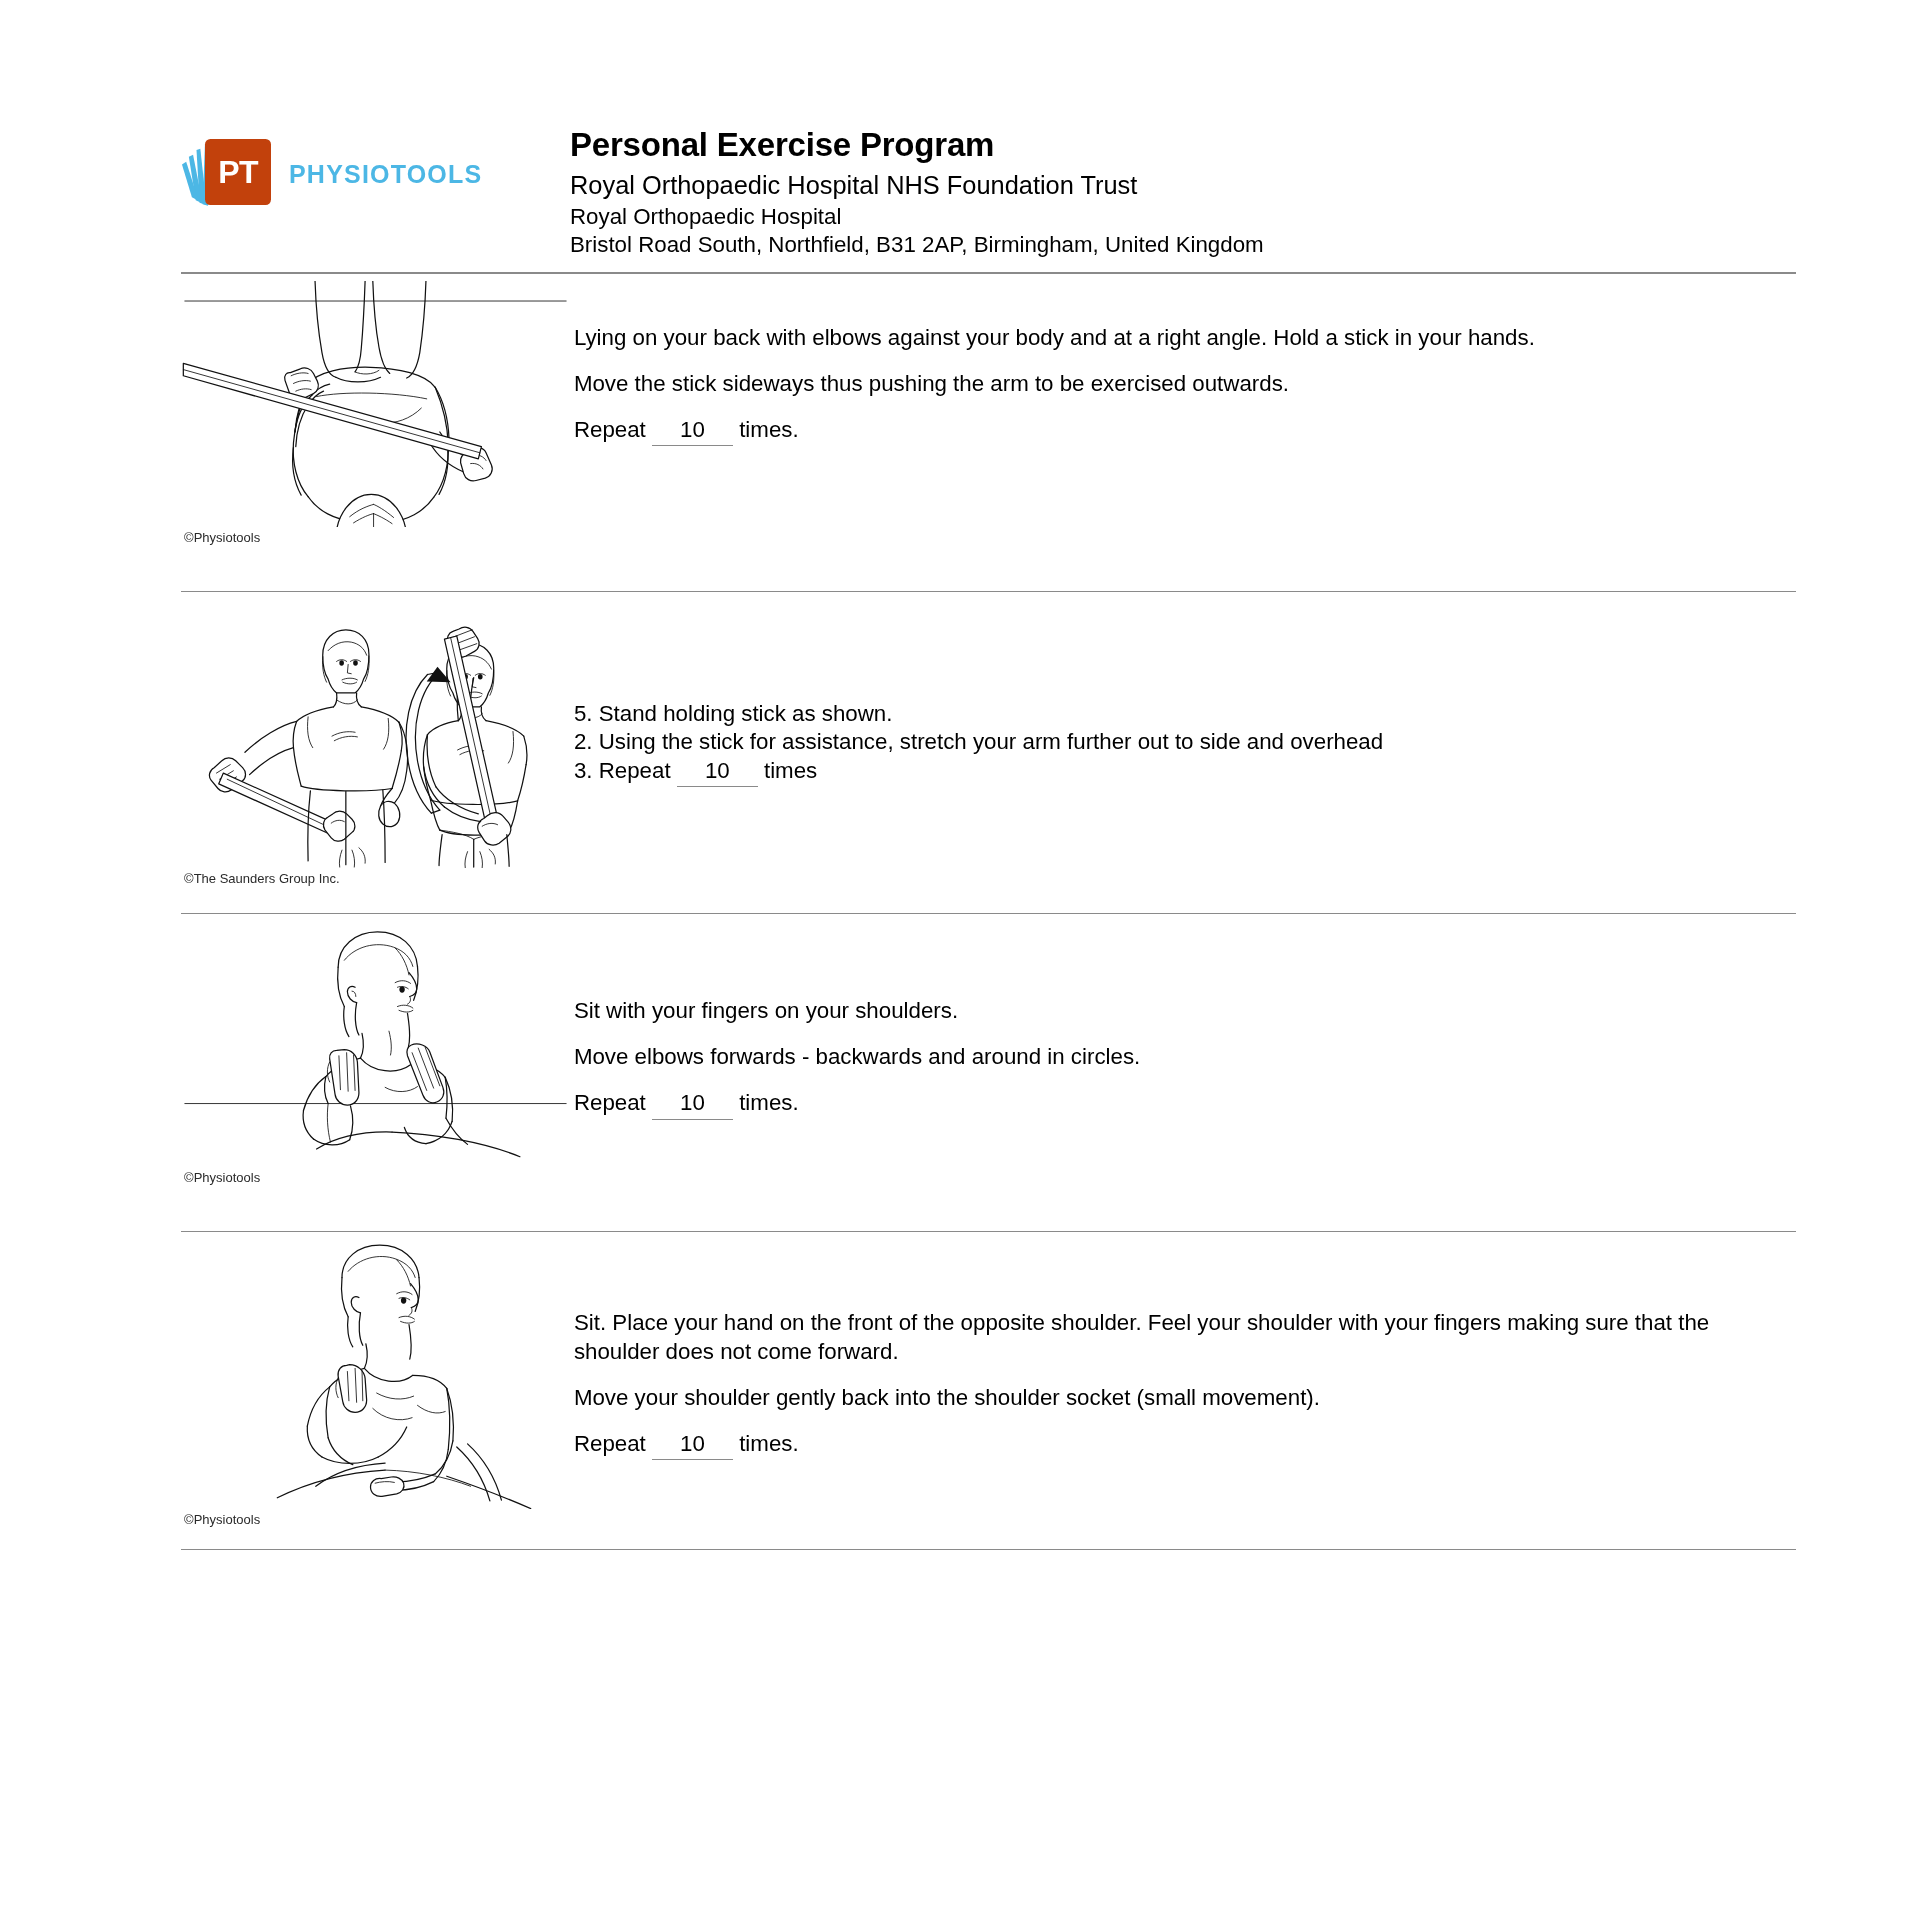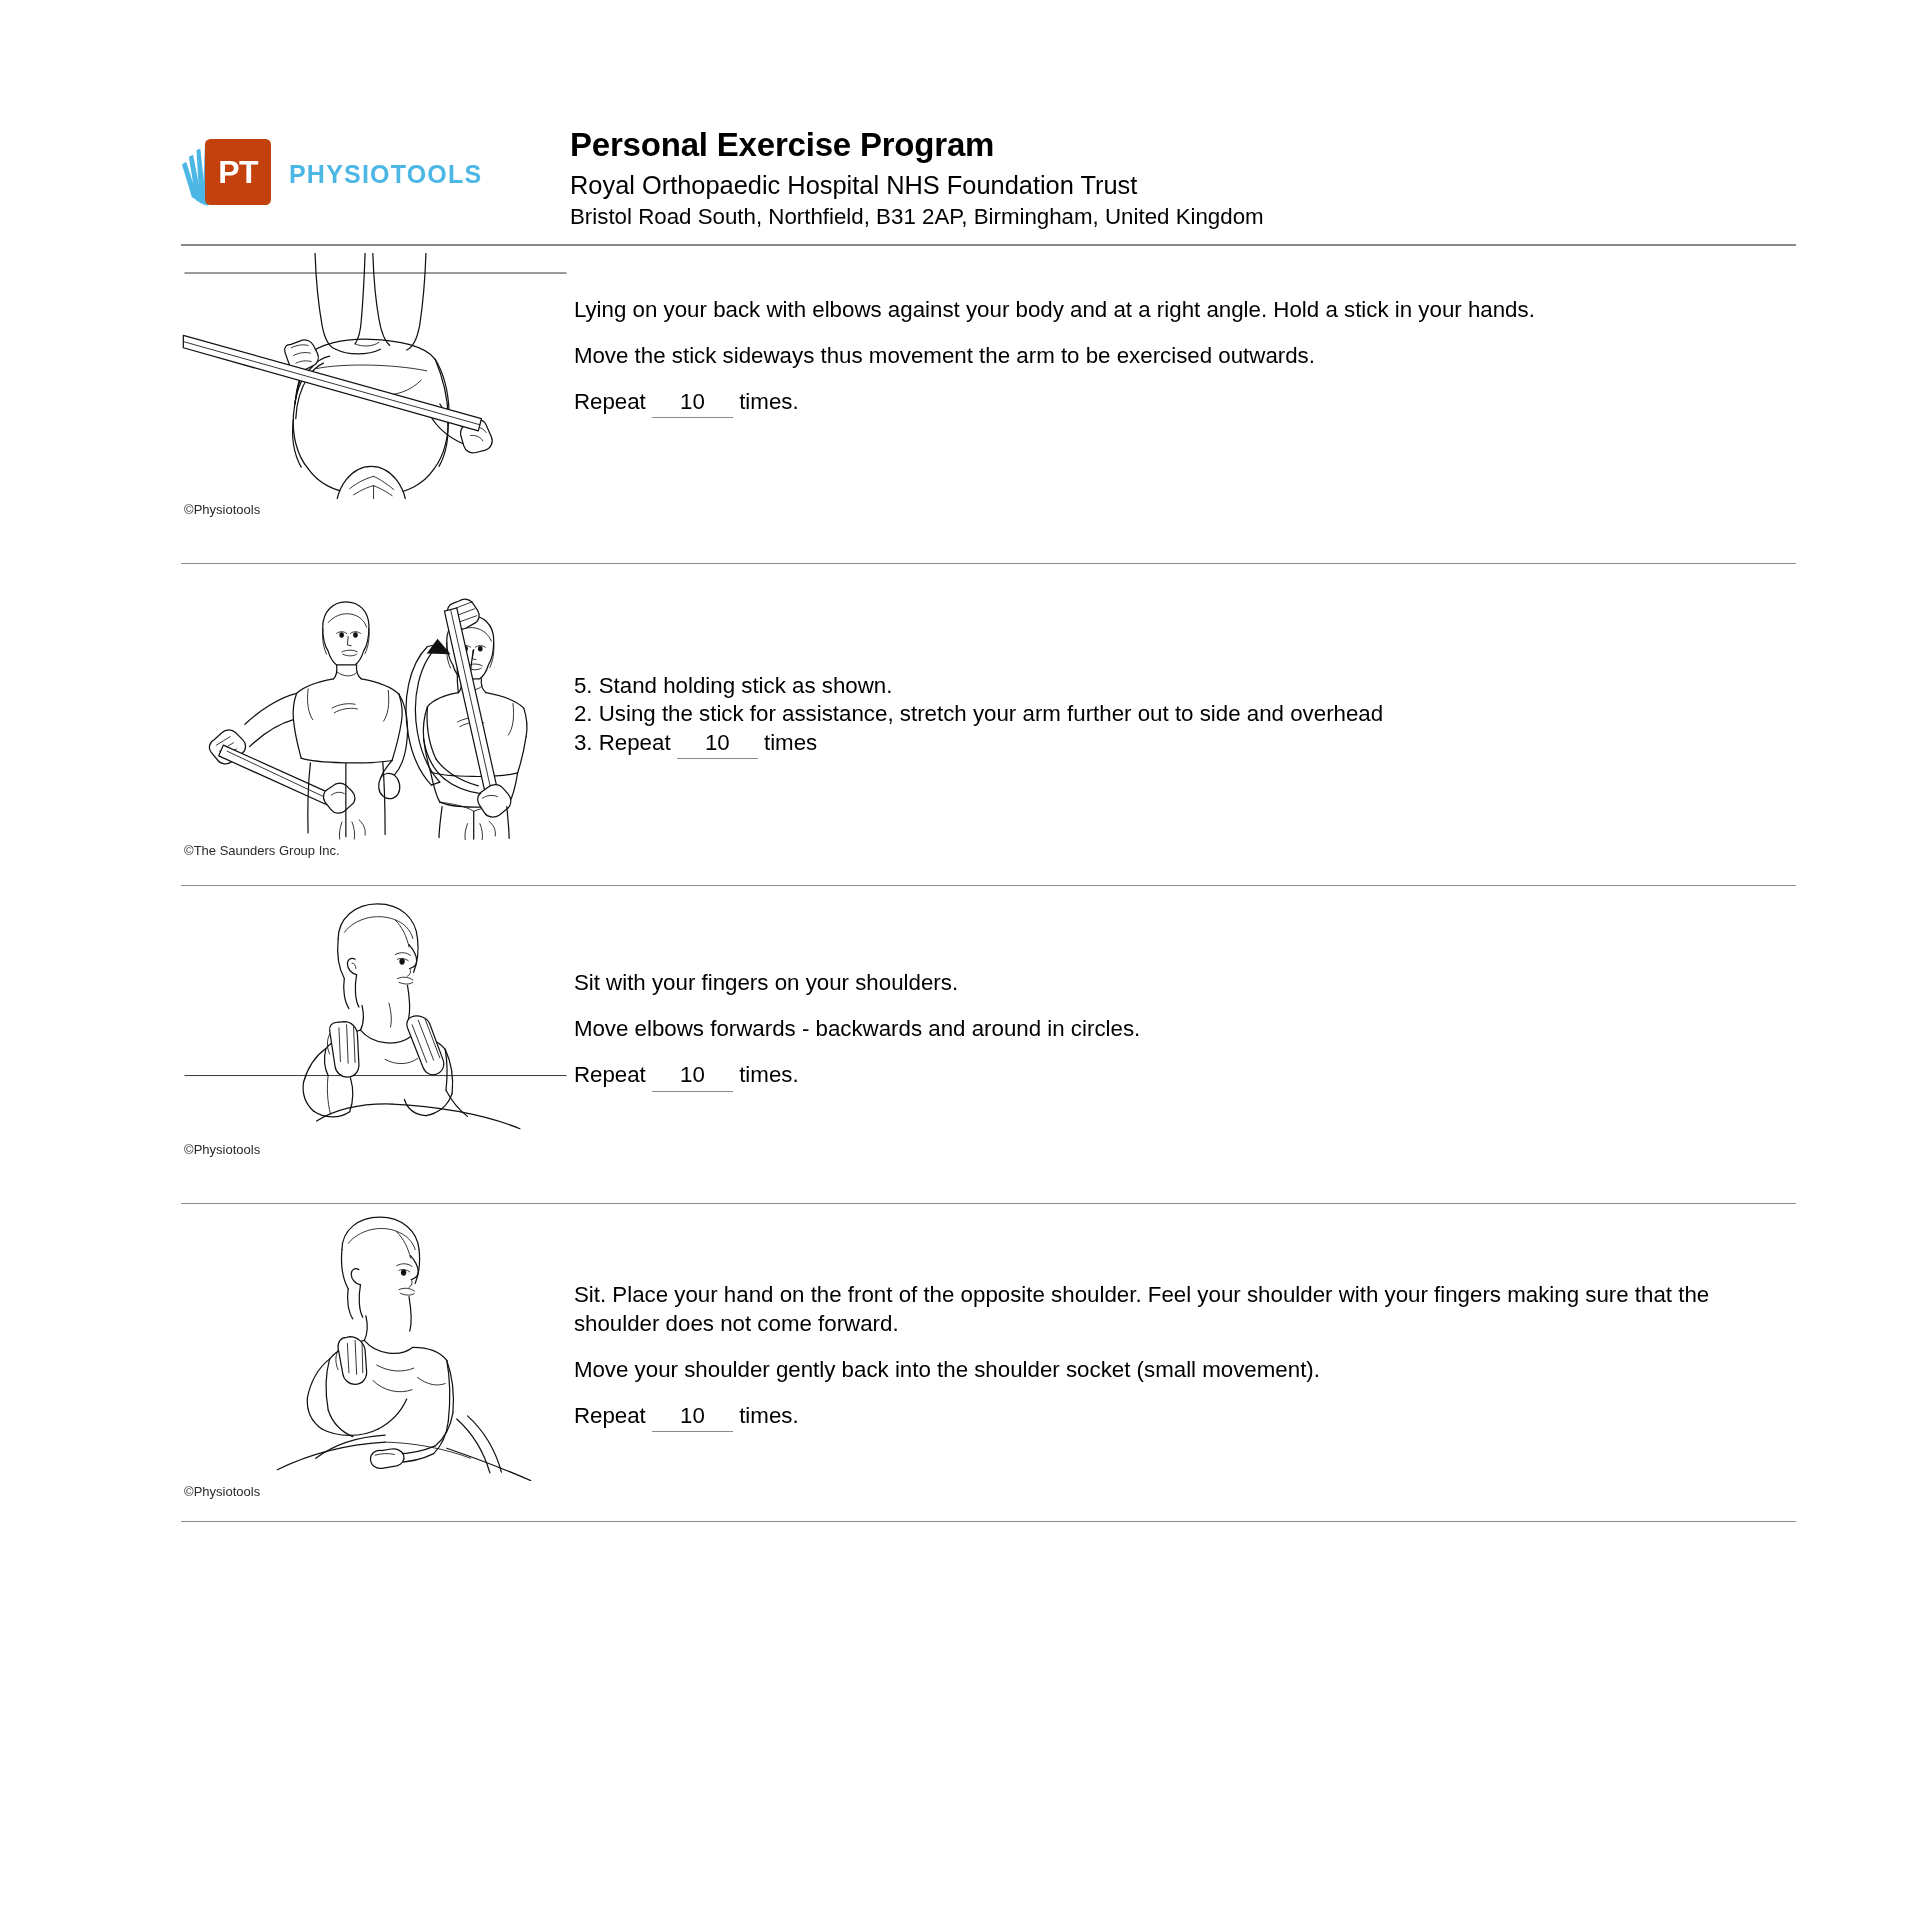--- a/index.html
+++ b/index.html
@@ -215,20 +215,21 @@
         <div class="tile">
           <div class="pt">PT</div>
         </div>
       </div>
       <div class="brand-word">PHYSIOTOOLS</div>
     </div>
 
     <div class="head-text">
       <div class="doc-title">Personal Exercise Program</div>
       <div class="org-name">Royal Orthopaedic Hospital NHS Foundation Trust</div>
+      <div class="org-line">Royal Orthopaedic Hospital</div>
       <div class="org-line">Bristol Road South, Northfield, B31 2AP, Birmingham, United Kingdom</div>
     </div>
   </div>
 
   <div class="hrule"></div>
 
   <div class="ex-row row-1">
     <div class="ex-figure">
       <svg viewBox="0 0 1010 640" xmlns="http://www.w3.org/2000/svg">
 
@@ -284,21 +285,21 @@
         <path class="figline-thin" d="M752 474 C766 472 778 478 784 488"></path>
 
         <path class="figfill-white" d="M6 214 L780 430 L772 462 L6 246 Z"></path>
         <path class="figline-thin" d="M6 230 L776 446"></path>
       </svg>
       <div class="ex-credit">©Physiotools</div>
     </div>
 
     <div class="ex-body">
       <div class="ex-para">Lying on your back with elbows against your body and at a right angle. Hold a stick in your hands.</div>
-      <div class="ex-para">Move the stick sideways thus movement the arm to be exercised outwards.</div>
+      <div class="ex-para">Move the stick sideways thus pushing the arm to be exercised outwards.</div>
       <div class="repeat-line">
         <span>Repeat</span>
         <span class="blank">10</span>
         <span>times.</span>
       </div>
     </div>
   </div>
 
   <div class="hrule"></div>
 

